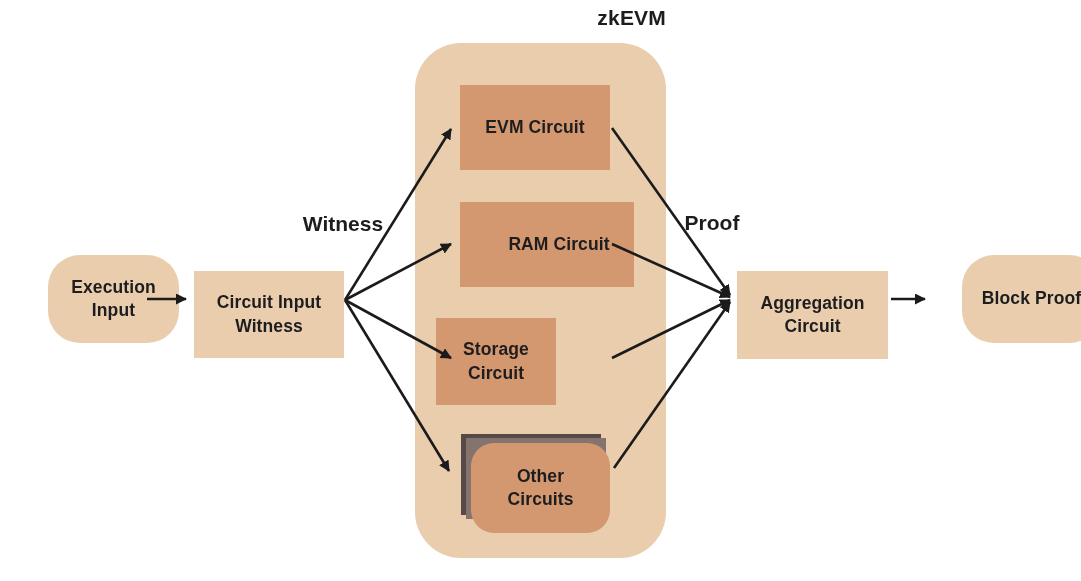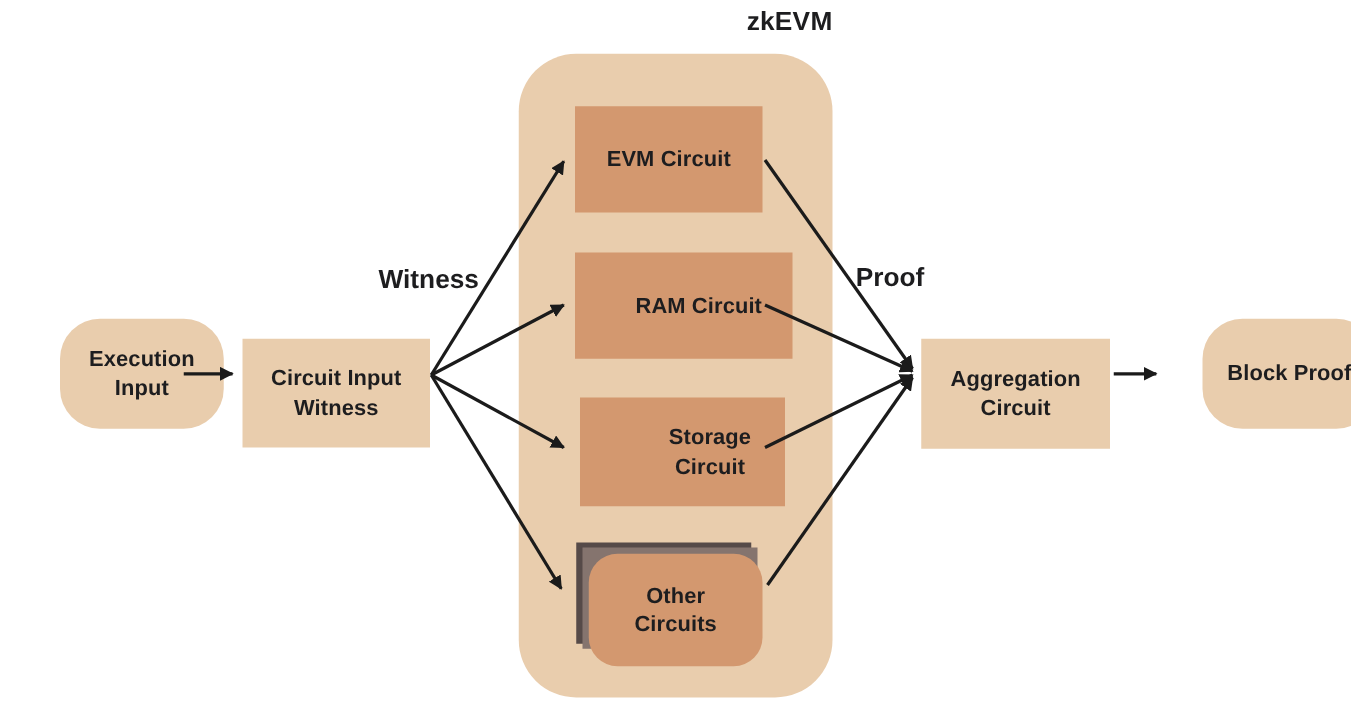--- a/index.html
+++ b/index.html
@@ -108,21 +108,21 @@
   </div>
 
   <div class="node inner-box" style="left:460px; top:85px; width:150px; height:85px;">
     <div>EVM Circuit</div>
   </div>
 
   <div class="node inner-box" style="left:460px; top:202px; width:150px; height:85px;padding-left:24px;">
     <div>RAM Circuit</div>
   </div>
 
-  <div class="node inner-box" style="left:464px; top:318px; width:120px; height:87px;padding-left:44px;">
+  <div class="node inner-box" style="left:436px; top:318px; width:120px; height:87px;">
     <div>Storage</div>
     <div>Circuit</div>
   </div>
 
   <div class="stack-layer stack-back-1" style="left:461px; top:434px; width:140px; height:81px;"></div>
   <div class="stack-layer stack-back-2" style="left:466px; top:438px; width:140px; height:81px;"></div>
   <div class="node inner-box" style="left:471px; top:443px; width:139px; height:90px;border-radius:23px;">
     <div>Other</div>
     <div>Circuits</div>
   </div>

